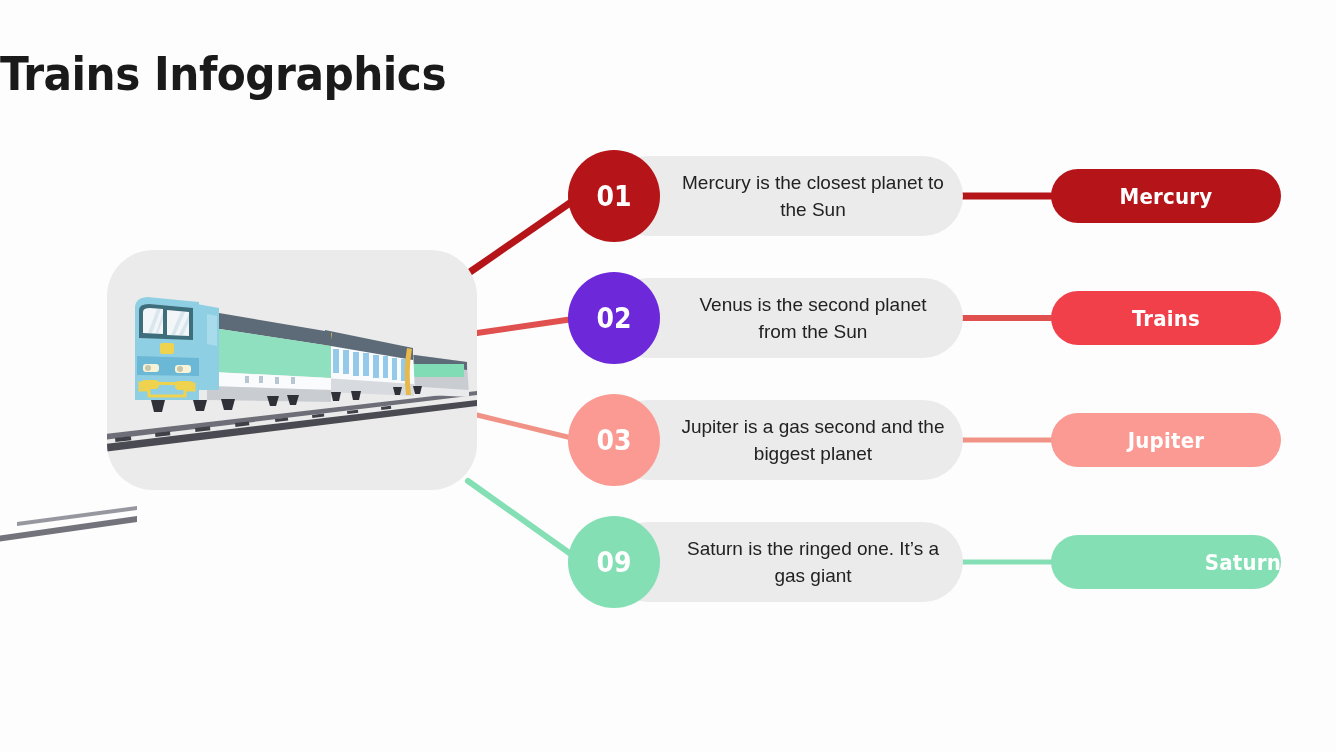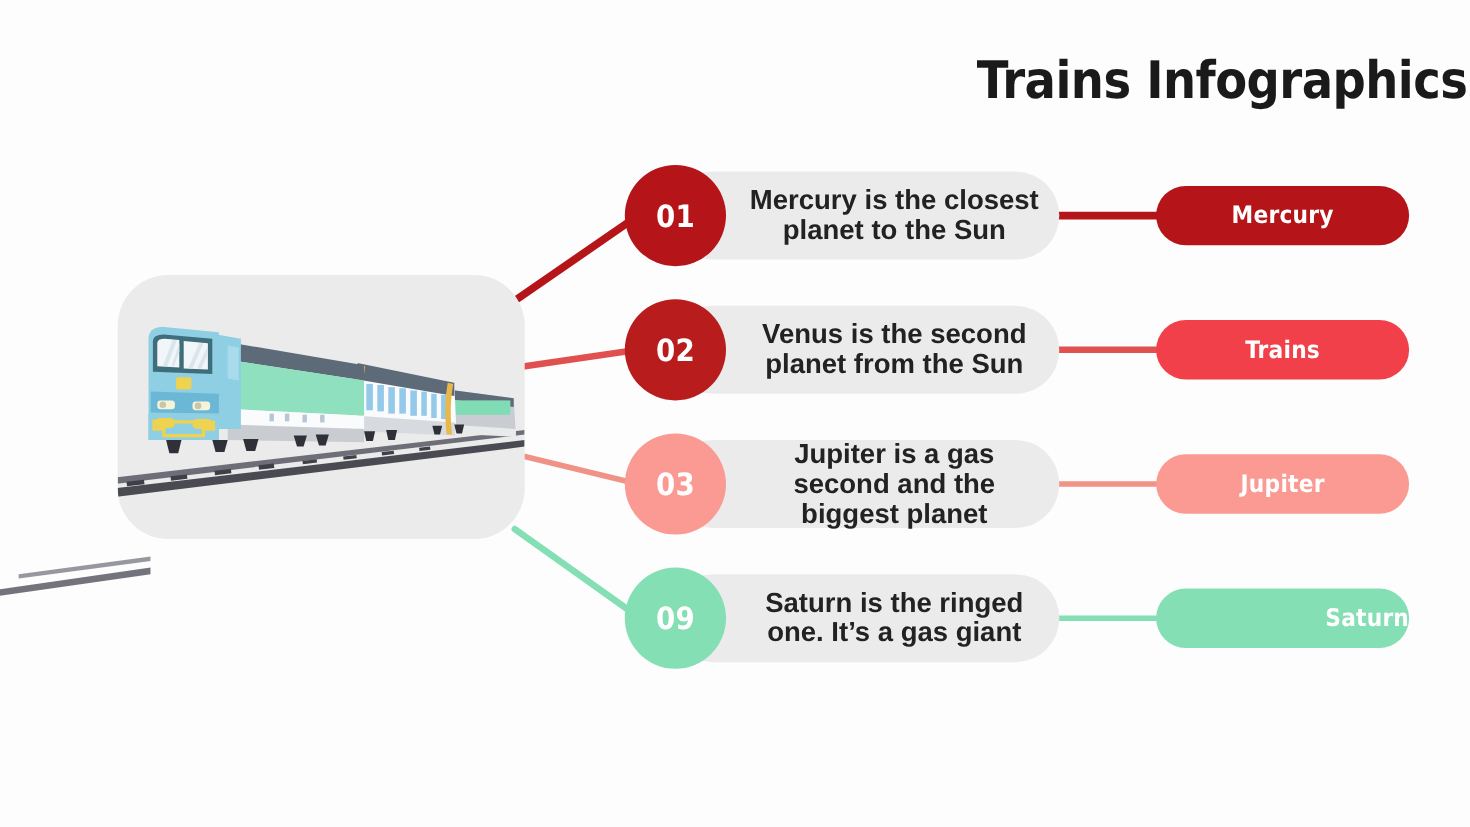--- a/index.html
+++ b/index.html
@@ -22,21 +22,21 @@
     height: 752px;
     background: #FDFDFD;
   }
 
   
   .title {
     position: absolute;
     left: 0;
     top: 46px;
     width: 1334px;
-    text-align: right;
+    text-align: left;
     font-family: "DejaVu Sans Condensed", "Liberation Sans Narrow", "Liberation Sans", sans-serif;
     font-size: 47px;
     font-weight: bold;
     letter-spacing: -0.5px;
     color: #1A1A1A;
     white-space: nowrap;
   }
 
   
   .image-panel {
@@ -90,24 +90,23 @@
     border-radius: 40px;
     display: flex;
     align-items: center;
     justify-content: center;
   }
   .text-pill span {
     display: block;
     width: 270px;
     margin-left: 55px;
     text-align: center;
-    font-size: 25px;
+    font-size: 19px;
     line-height: 27px;
     color: #222222;
-    font-weight: bold;
   }
 
   .num-circle {
     position: absolute;
     left: 0;
     top: 0;
     width: 92px;
     height: 92px;
     border-radius: 50%;
     display: flex;
@@ -293,21 +292,21 @@
     </div>
   </div>
   <div class="label-pill label-1" style="background:#B51419">
     <span>Mercury</span>
   </div>
 
   <div class="row row-2">
     <div class="text-pill">
       <span>Venus is the second planet from the Sun</span>
     </div>
-    <div class="num-circle" style="background:#b91c1c">
+    <div class="num-circle" style="background:#6d28d9">
       <span>02</span>
     </div>
   </div>
   <div class="label-pill label-2" style="background:#F2404A">
     <span>Trains</span>
   </div>
 
   <div class="row row-3">
     <div class="text-pill">
       <span>Jupiter is a gas second and the biggest planet</span>

